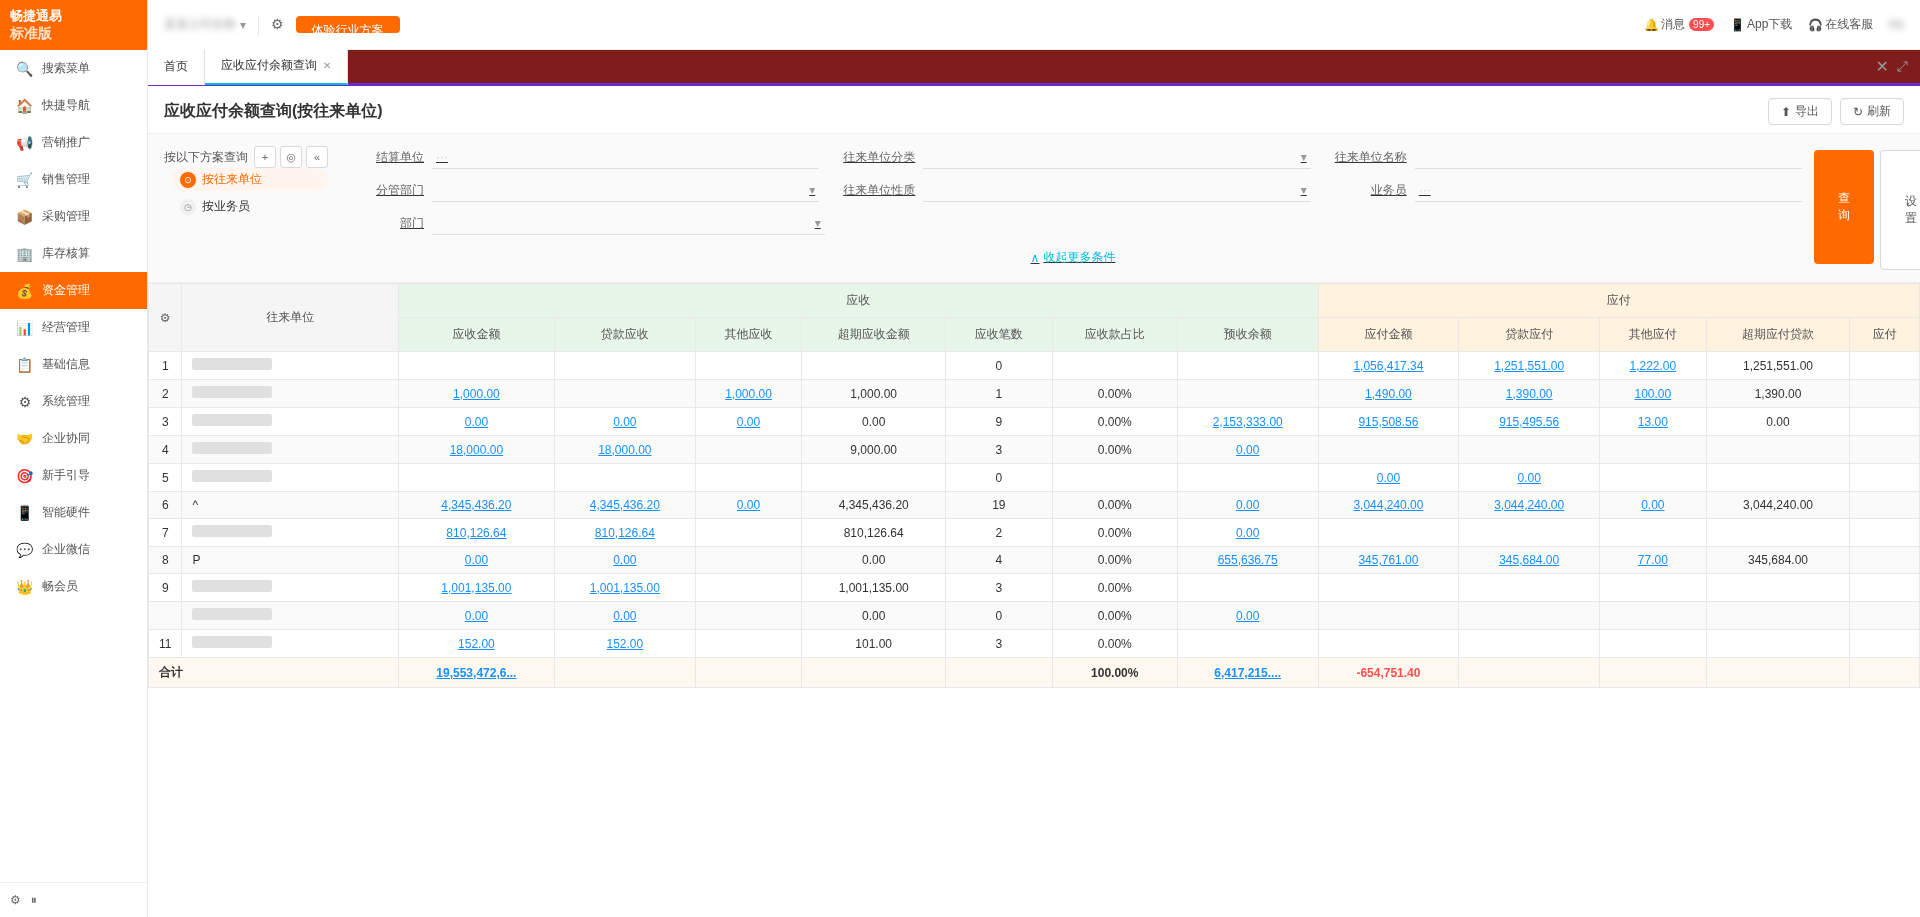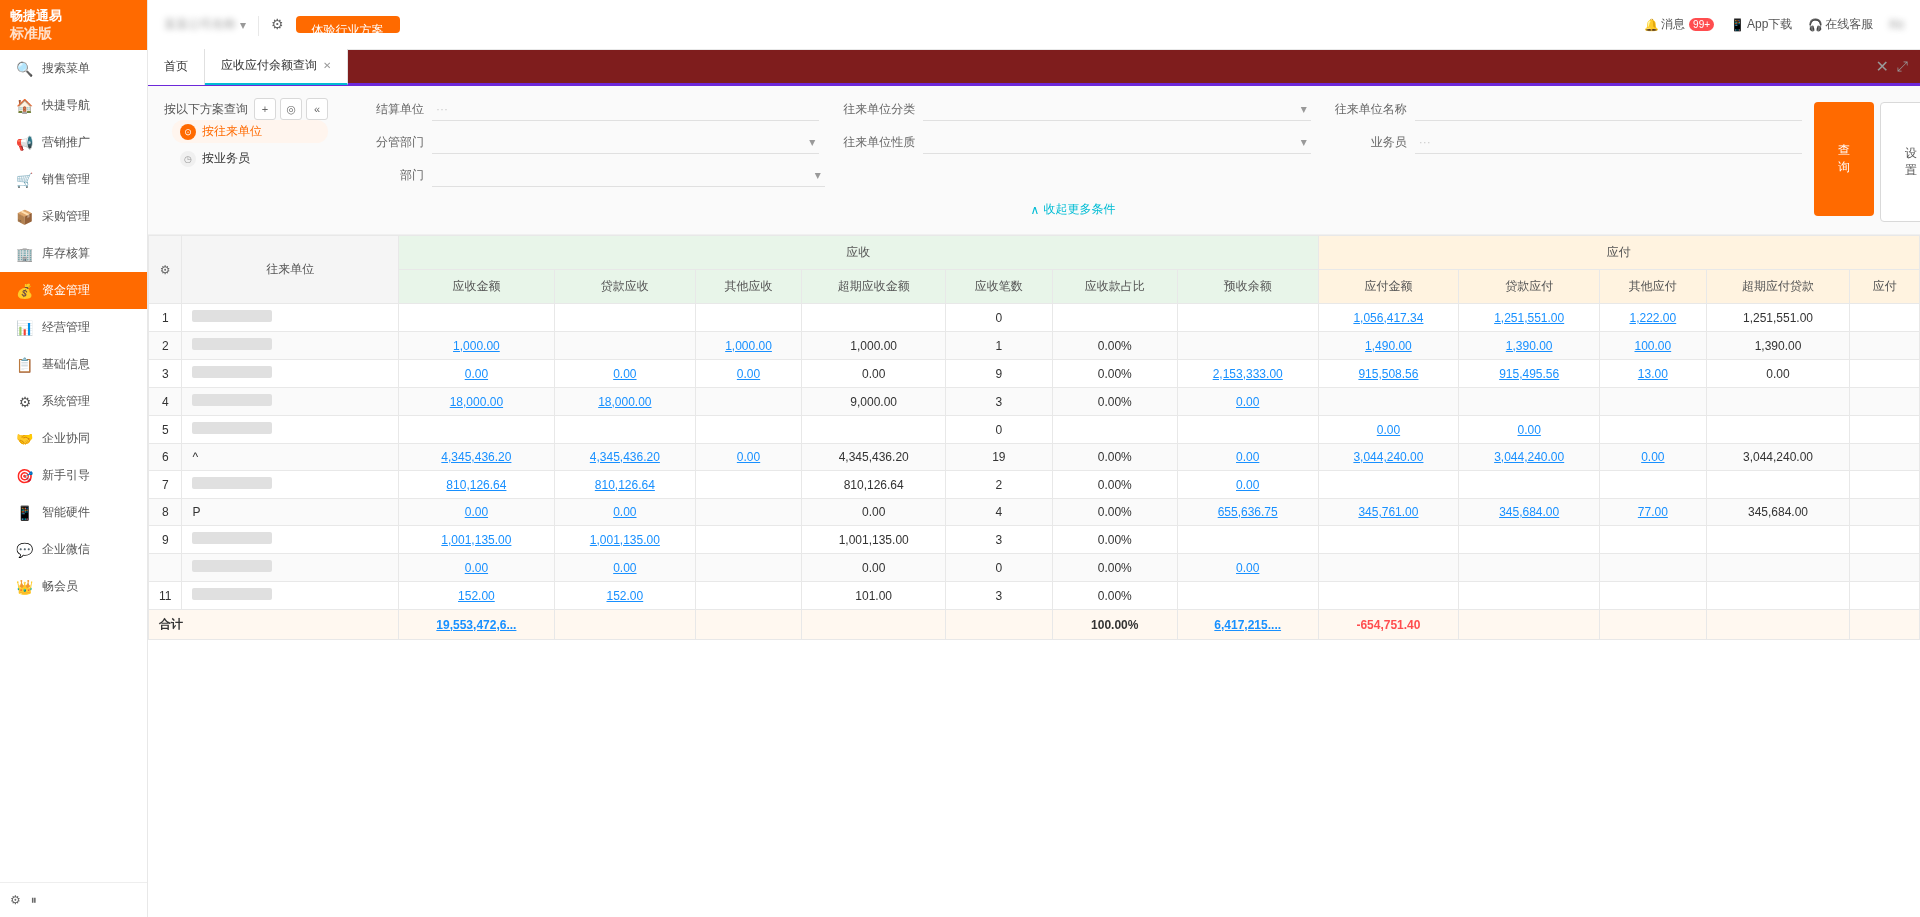--- a/index.html
+++ b/index.html
@@ -50,21 +50,21 @@
     .filter-scheme { display: flex; align-items: center; gap: 6px; color: #555; font-size: 12px; }
     .filter-scheme-actions { display: flex; gap: 4px; }
     .filter-scheme-btn { width: 22px; height: 22px; border: 1px solid #d9d9d9; background: #fff; border-radius: 3px; display: flex; align-items: center; justify-content: center; cursor: pointer; font-size: 11px; color: #666; }
     .filter-nav { display: flex; flex-direction: column; gap: 4px; margin-left: 8px; }
     .filter-nav-item { display: flex; align-items: center; gap: 6px; cursor: pointer; padding: 3px 8px; border-radius: 12px; font-size: 12px; }
     .filter-nav-item.active { background: #fff5ee; color: #ff6a00; }
     .filter-nav-item .nav-icon { width: 16px; height: 16px; border-radius: 50%; display: flex; align-items: center; justify-content: center; font-size: 9px; }
     .filter-nav-item.active .nav-icon { background: #ff6a00; color: #fff; }
     .filter-nav-item:not(.active) .nav-icon { background: #f0f0f0; color: #999; }
 
-    .filter-fields { flex: 1; display: flex; flex-direction: column; gap: 10px; }
+    .filter-fields { flex: 1; display: flex; flex-direction: column; gap: 10px; text-decoration: underline; }
     .filter-row-fields { display: flex; align-items: center; gap: 16px; }
     .filter-field { display: flex; align-items: center; gap: 8px; flex: 1; }
     .filter-field-label { color: #666; font-size: 12px; width: 80px; text-align: right; white-space: nowrap; }
     .filter-input { flex: 1; border: none; border-bottom: 1px solid #e0e0e0; padding: 4px 4px; font-size: 12px; color: #333; background: transparent; outline: none; }
 
     .collapse-btn { display: flex; align-items: center; gap: 4px; color: #00bcd4; font-size: 12px; cursor: pointer; padding: 4px 0; justify-content: center; }
 
     .btn-query { background: #ff6a00; color: #fff; border: none; padding: 6px 24px; border-radius: 4px; cursor: pointer; font-size: 12px; width: 100%; margin-bottom: 6px; }
     .btn-setting { background: #fff; border: 1px solid #d9d9d9; color: #555; padding: 5px 24px; border-radius: 4px; cursor: pointer; font-size: 12px; width: 100%; }
 
@@ -201,20 +201,33 @@
         <span class="tab-close">✕</span>
       </div>
       <div class="tab-window-btns">
         <span style="color:#999;cursor:pointer;font-size:16px;">✕</span>
         <span style="color:#999;cursor:pointer;font-size:14px;">⤢</span>
       </div>
     </div>
 
     <div class="page-content">
 
+      <div class="page-header">
+        <h2 class="page-title">应收应付余额查询(按往来单位)</h2>
+        <div class="page-actions">
+          <button class="btn-export">
+            <span>⬆</span>
+            <span>导出</span>
+          </button>
+          <button class="btn-refresh">
+            <span>↻</span>
+            <span>刷新</span>
+          </button>
+        </div>
+      </div>
 
       <div class="filter-area">
         <div style="display:flex;gap:0;">
 
           <div style="width:180px;padding-right:16px;">
             <div class="filter-scheme">
               <span>按以下方案查询</span>
               <div class="filter-scheme-actions">
                 <div class="filter-scheme-btn">+</div>
                 <div class="filter-scheme-btn">◎</div>

